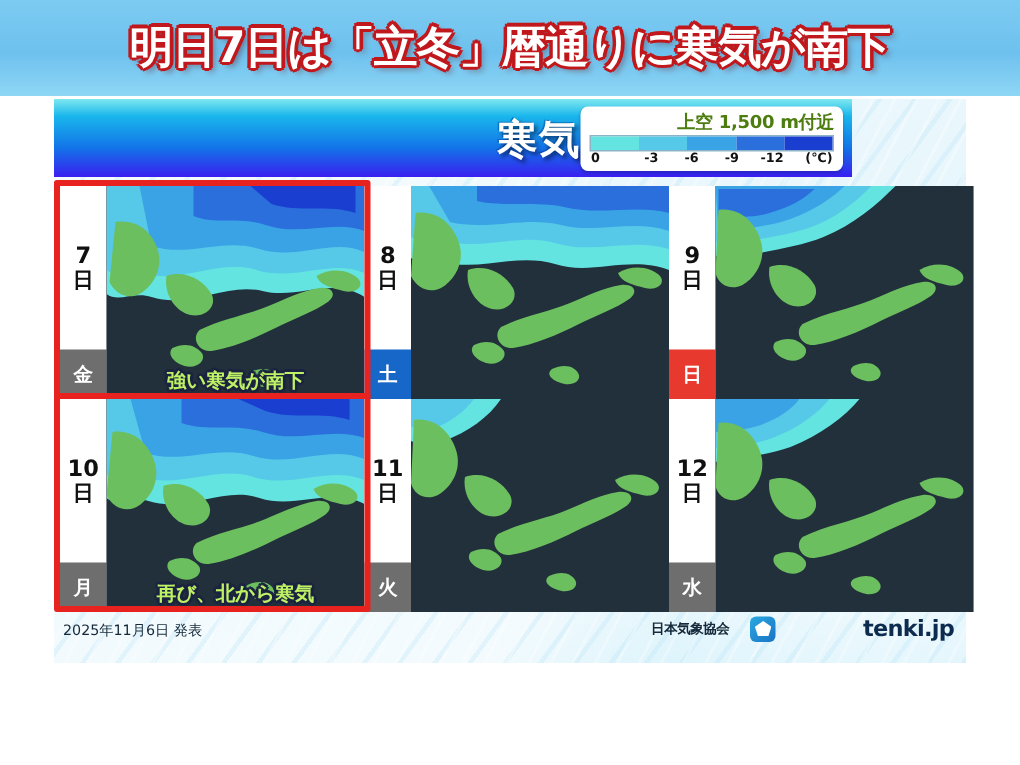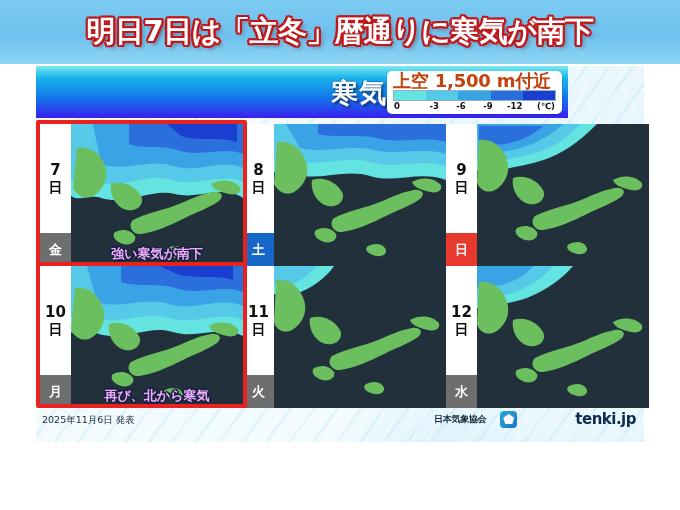--- a/index.html
+++ b/index.html
@@ -59,21 +59,21 @@
     font-size:27px;font-weight:bold;color:#ffffff;letter-spacing:1px;
     text-shadow:2px 2px 3px rgba(0,0,30,.55),-1px -1px 0 rgba(0,40,120,.35);
   }
   .legend{
     position:absolute;right:6px;top:5px;width:175px;height:43px;
     background:#ffffff;border-radius:5px;
     box-shadow:0 1px 2px rgba(0,0,60,.25);
     box-sizing:border-box;padding:2px 6px 3px 6px;
   }
   .legend-title{
-    text-align:left;font-size:18px;font-weight:bold;color:#c2410c;
+    text-align:right;font-size:12px;font-weight:bold;color:#4d7c0f;
     line-height:16px;white-space:nowrap;letter-spacing:-0.2px;
   }
   .legend-bar{
     display:flex;height:9px;margin-top:1px;border:0.5px solid #8fb3c6;
   }
   .legend-bar i{flex:1;display:block;height:100%;}
   .legend-ticks{
     display:flex;margin-top:0px;font-size:8.5px;font-weight:bold;color:#111;
   }
   .legend-ticks span{flex:1;text-align:center;}
@@ -97,21 +97,21 @@
   .daynum{font-size:15px;font-weight:bold;color:#101010;line-height:15px;}
   .daykanji{font-size:14px;font-weight:bold;color:#101010;line-height:16px;margin-top:1px;}
   .dow{
     width:100%;height:33px;display:flex;align-items:center;justify-content:center;
     font-size:13px;font-weight:bold;color:#ffffff;box-sizing:border-box;
   }
   .map{position:relative;flex:1;height:100%;overflow:hidden;background:#22303c;}
   .map svg{display:block;width:100%;height:100%;}
   .map-note{
     position:absolute;left:50%;bottom:3px;transform:translateX(-50%);
-    font-size:13px;font-weight:bold;color:#f0abfc;white-space:nowrap;
+    font-size:13px;font-weight:bold;color:#bef264;white-space:nowrap;
     text-shadow:
       -1.4px -1.4px 0 #1b2340, 1.4px -1.4px 0 #1b2340,
       -1.4px  1.4px 0 #1b2340, 1.4px  1.4px 0 #1b2340,
       -2px 0 0 #1b2340, 2px 0 0 #1b2340, 0 -2px 0 #1b2340, 0 2px 0 #1b2340;
     margin-top: 31px;
   }
 
   
   .hl-box{
     position:absolute;border:4px solid #e8231f;border-radius:2px;

